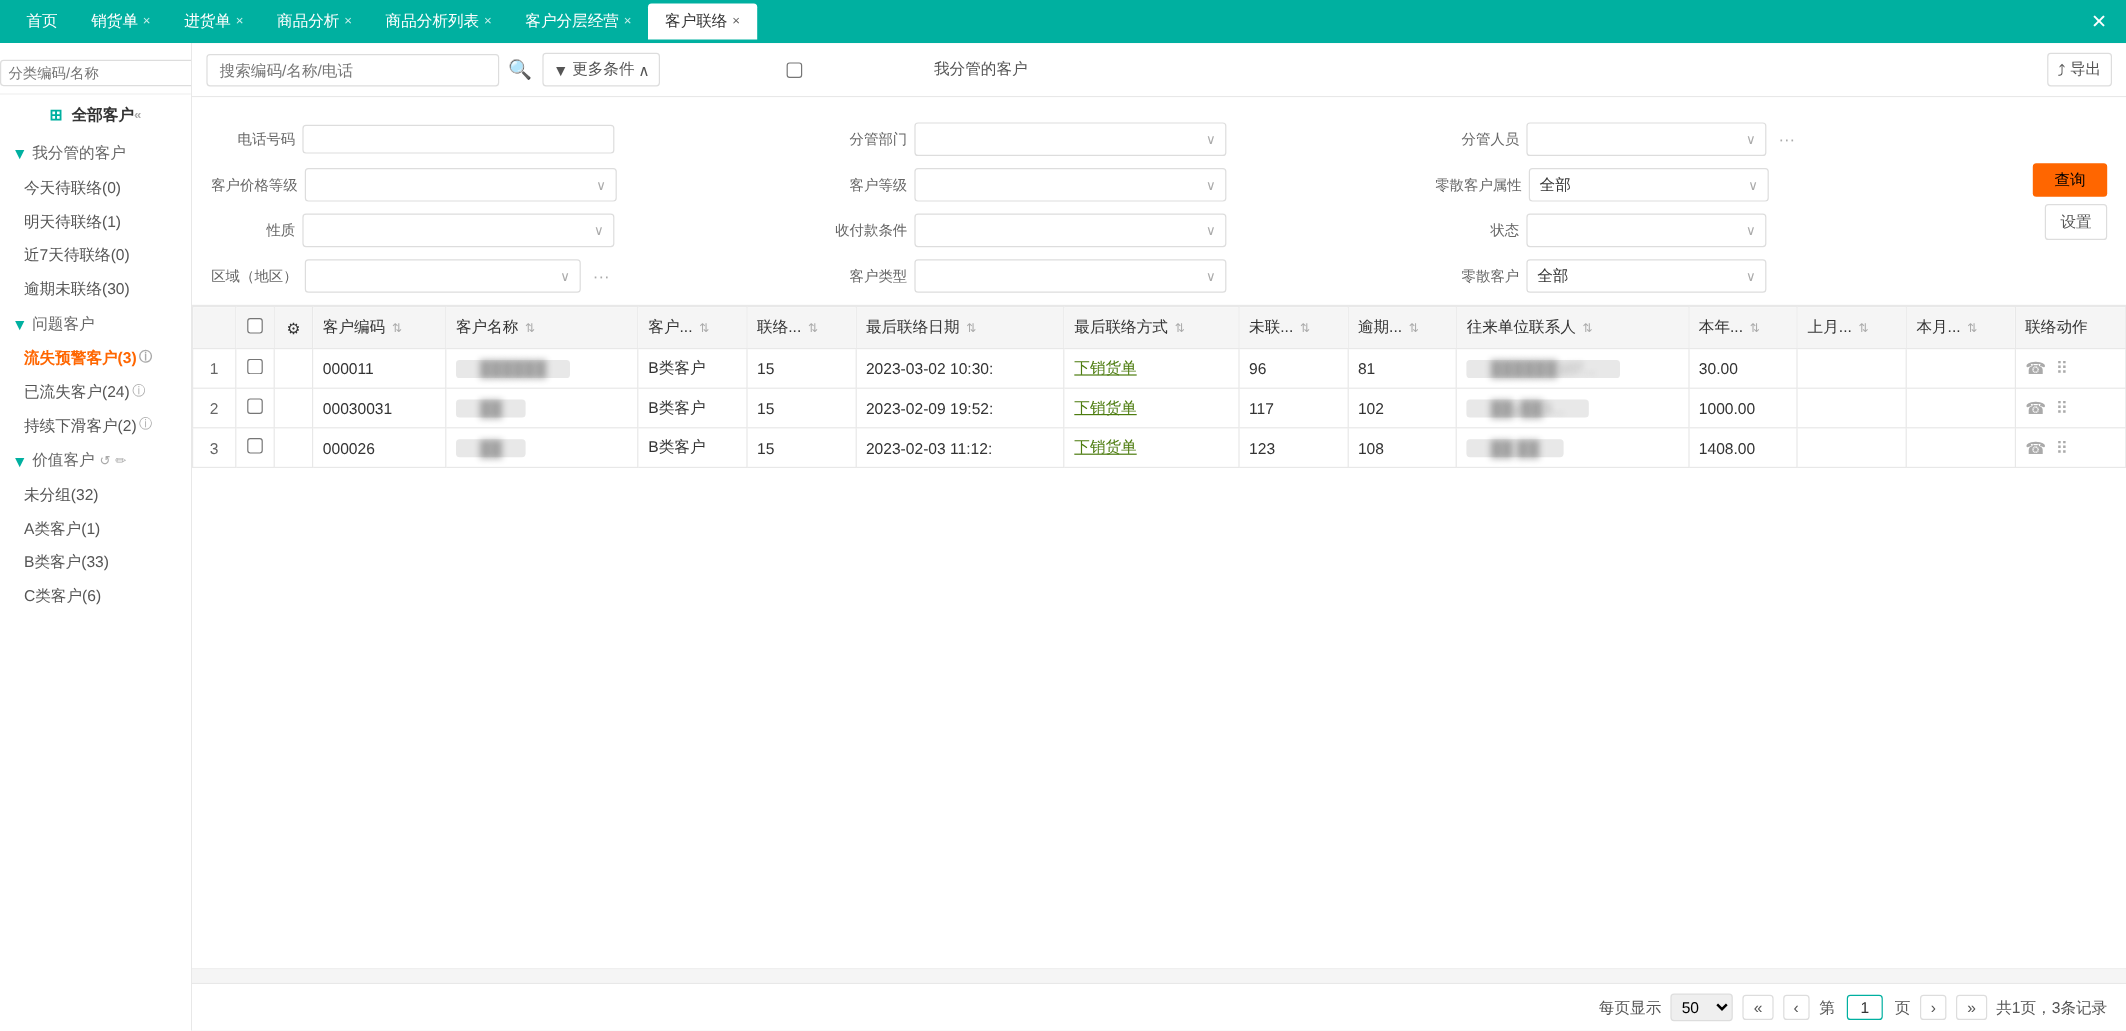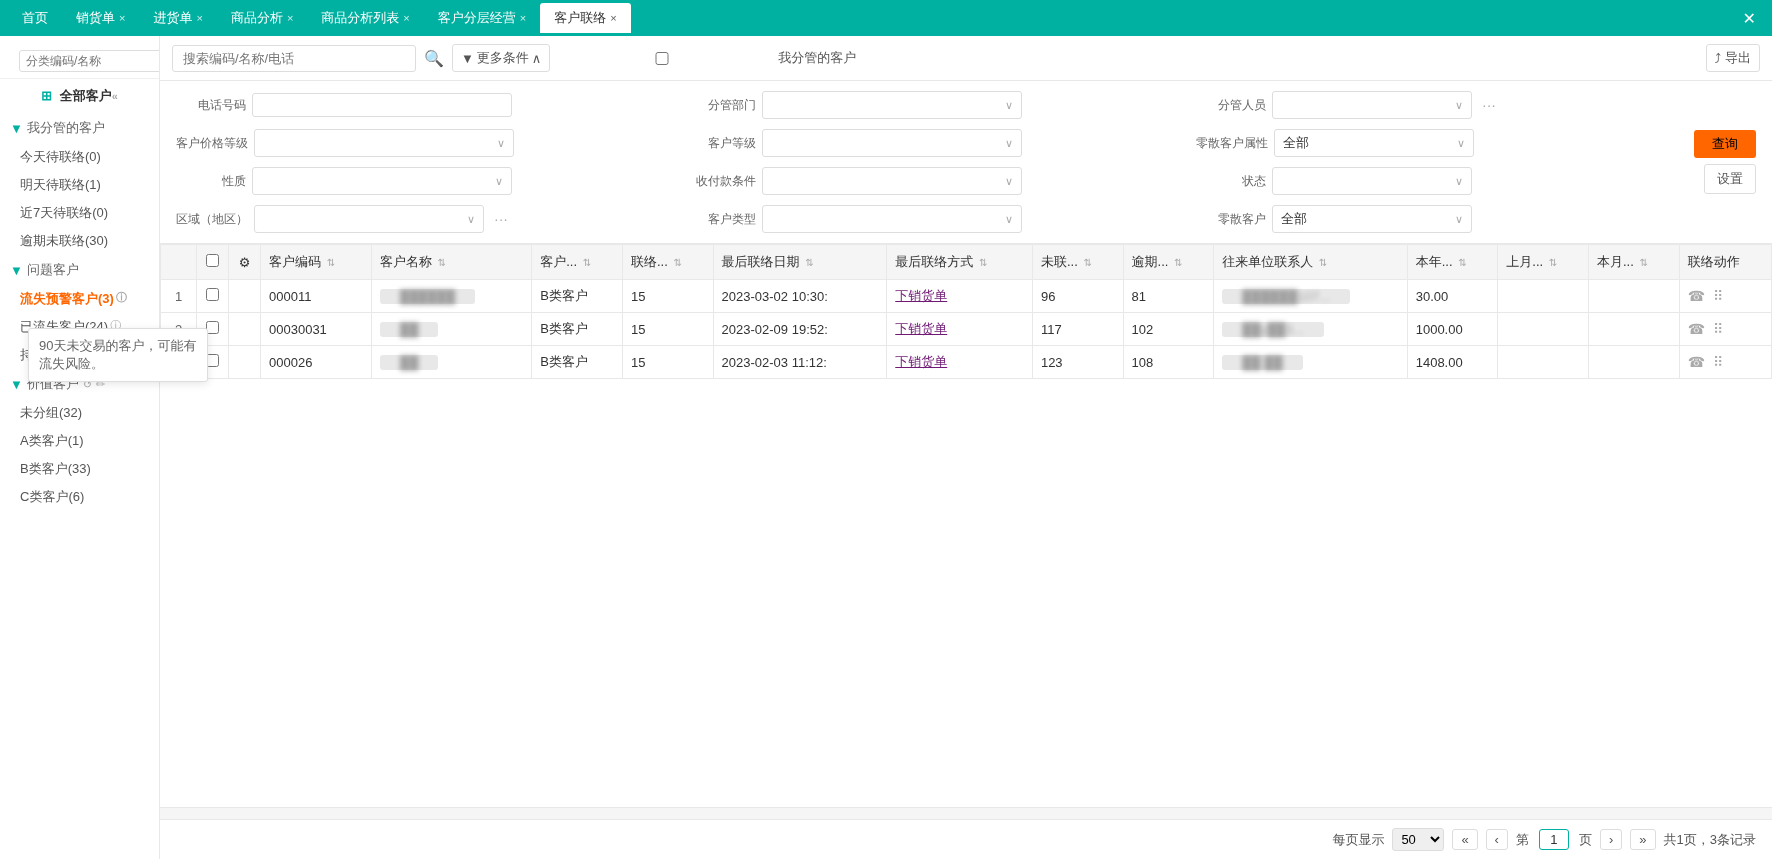--- a/index.html
+++ b/index.html
@@ -12,21 +12,21 @@
     .top-nav .nav-tab.active { background: #fff; color: #333; border-radius: 3px 3px 0 0; }
     .top-nav .nav-tab.active .close-icon { color: #333; }
     .top-nav-spacer { flex: 1; }
     .top-nav .window-close { color: #fff; font-size: 16px; cursor: pointer; padding: 4px 8px; }
 
     
     .main-layout { display: flex; height: calc(859px - 36px); }
 
     
     .sidebar { width: 160px; background: #fff; border-right: 1px solid #e8e8e8; overflow-y: auto; flex-shrink: 0; padding: 8px 0; }
-    .sidebar-search { display: flex; align-items: flex-end; padding: 6px 19px; border-bottom: 1px solid #f0f0f0; }
+    .sidebar-search { display: flex; align-items: flex-end; padding: 6px 0; border-bottom: 1px solid #f0f0f0; }
     .sidebar-search input { border: 1px solid #ddd; border-radius: 3px; padding: 3px 6px; flex: 1; font-size: 12px; outline: none; }
     .sidebar-all-customers { display: flex; align-items: center; justify-content: center; padding: 8px 10px; font-weight: bold; color: #333; cursor: pointer; }
     .sidebar-all-customers .grid-icon { color: #00b0a0; margin-right: 4px; }
     .sidebar-all-customers .collapse-icon { color: #aaa; font-size: 11px; }
 
     .sidebar-group { padding: 0; }
     .sidebar-group-title { display: flex; align-items: center; padding: 6px 10px; color: #666; font-size: 12px; cursor: pointer; }
     .sidebar-group-title .arrow { margin-right: 4px; color: #00b0a0; }
     .sidebar-item { padding: 5px 10px 5px 20px; cursor: pointer; color: #555; font-size: 12px; display: flex; align-items: flex-start; }
     .sidebar-item.active { color: #ff6600; font-weight: bold; }
@@ -62,21 +62,21 @@
     .filter-divider { width: 24px; }
     .btn-query { background: #ff6600; color: #000000; border: none; border-radius: 3px; padding: 5px 18px; cursor: pointer; font-size: 13px; }
     .btn-settings { background: #fff; color: #555; border: 1px solid #ddd; border-radius: 3px; padding: 5px 12px; cursor: pointer; font-size: 13px; }
 
     
     .table-container { flex: 1; overflow: auto; background: #fff; margin: 0; }
     table { width: 100%; border-collapse: collapse; font-size: 13px; }
     thead th { background: #f5f5f5; border: 1px solid #e8e8e8; padding: 8px 8px; color: #333; font-weight: normal; white-space: nowrap; position: sticky; top: 0; z-index: 1; text-align: left; cursor: pointer; }
     thead th .sort-icon { color: #aaa; font-size: 10px; margin-left: 2px; }
     tbody td { border: 1px solid #e8e8e8; padding: 7px 8px; color: #333; white-space: nowrap; }
-    .link-text { color: #701a75; text-decoration: underline; cursor: pointer; }
+    .link-text { color: #4d7c0f; text-decoration: underline; cursor: pointer; }
     .row-num { color: #666; text-align: center; }
     .action-icons { display: flex; gap: 8px; align-items: center; }
     .action-icon { color: #aaa; cursor: pointer; font-size: 14px; }
     .checkbox-col { text-align: center; }
     .settings-col { text-align: center; }
     .blurred { color: transparent; text-shadow: 0 0 5px rgba(0,0,0,0.3); user-select: none; background: #e8e8e8; border-radius: 3px; padding: 0 20px; }
 
     
     .pagination { background: #fff; border-top: 1px solid #e8e8e8; padding: 8px 16px; display: flex; align-items: center; justify-content: flex-end; gap: 8px; color: #555; font-size: 13px; }
     .pagination select { border: 1px solid #ddd; border-radius: 3px; padding: 2px 4px; }
@@ -88,21 +88,21 @@
     .table-container::-webkit-scrollbar { height: 8px; width: 8px; }
     .table-container::-webkit-scrollbar-track { background: #f1f1f1; }
     .table-container::-webkit-scrollbar-thumb { background: #ccc; border-radius: 4px; }
 
     
     .h-scrollbar { height: 12px; background: #f5f5f5; border-top: 1px solid #e8e8e8; overflow-x: auto; }
     .h-scrollbar-inner { width: 2000px; height: 1px; }
 
     
     .filter-with-btn { display: flex; }
-    .filter-fields-area { flex: 1; }
+    .filter-fields-area { flex: 1; margin-top: 11px; }
     .filter-btn-area { display: flex; flex-direction: column; justify-content: center; align-items: flex-end; padding: 0 0 0 12px; gap: 6px; }
   </style>
 </head>
 <body>
 
 <div class="top-nav">
   <div class="nav-tab">
     <span>首页</span>
   </div>
   <div class="nav-tab">
@@ -179,23 +179,20 @@
       <div class="sidebar-item">
         <span>已流失客户(24)</span>
         <span class="info-icon">ⓘ</span>
       </div>
       <div class="sidebar-item">
         <span>持续下滑客户(2)</span>
         <span class="info-icon">ⓘ</span>
       </div>
     </div>
 
-    <div class="tooltip">
-      <span>90天未交易的客户，可能有流失风险。</span>
-    </div>
 
     <div class="sidebar-group">
       <div class="sidebar-group-title">
         <span class="arrow">▼</span>
         <span>价值客户</span>
         <span style="margin-left:4px; color:#aaa; font-size:11px;">↺</span>
         <span style="margin-left:4px; color:#aaa; font-size:11px;">✏</span>
       </div>
       <div class="sidebar-item">
         <span>未分组(32)</span>

